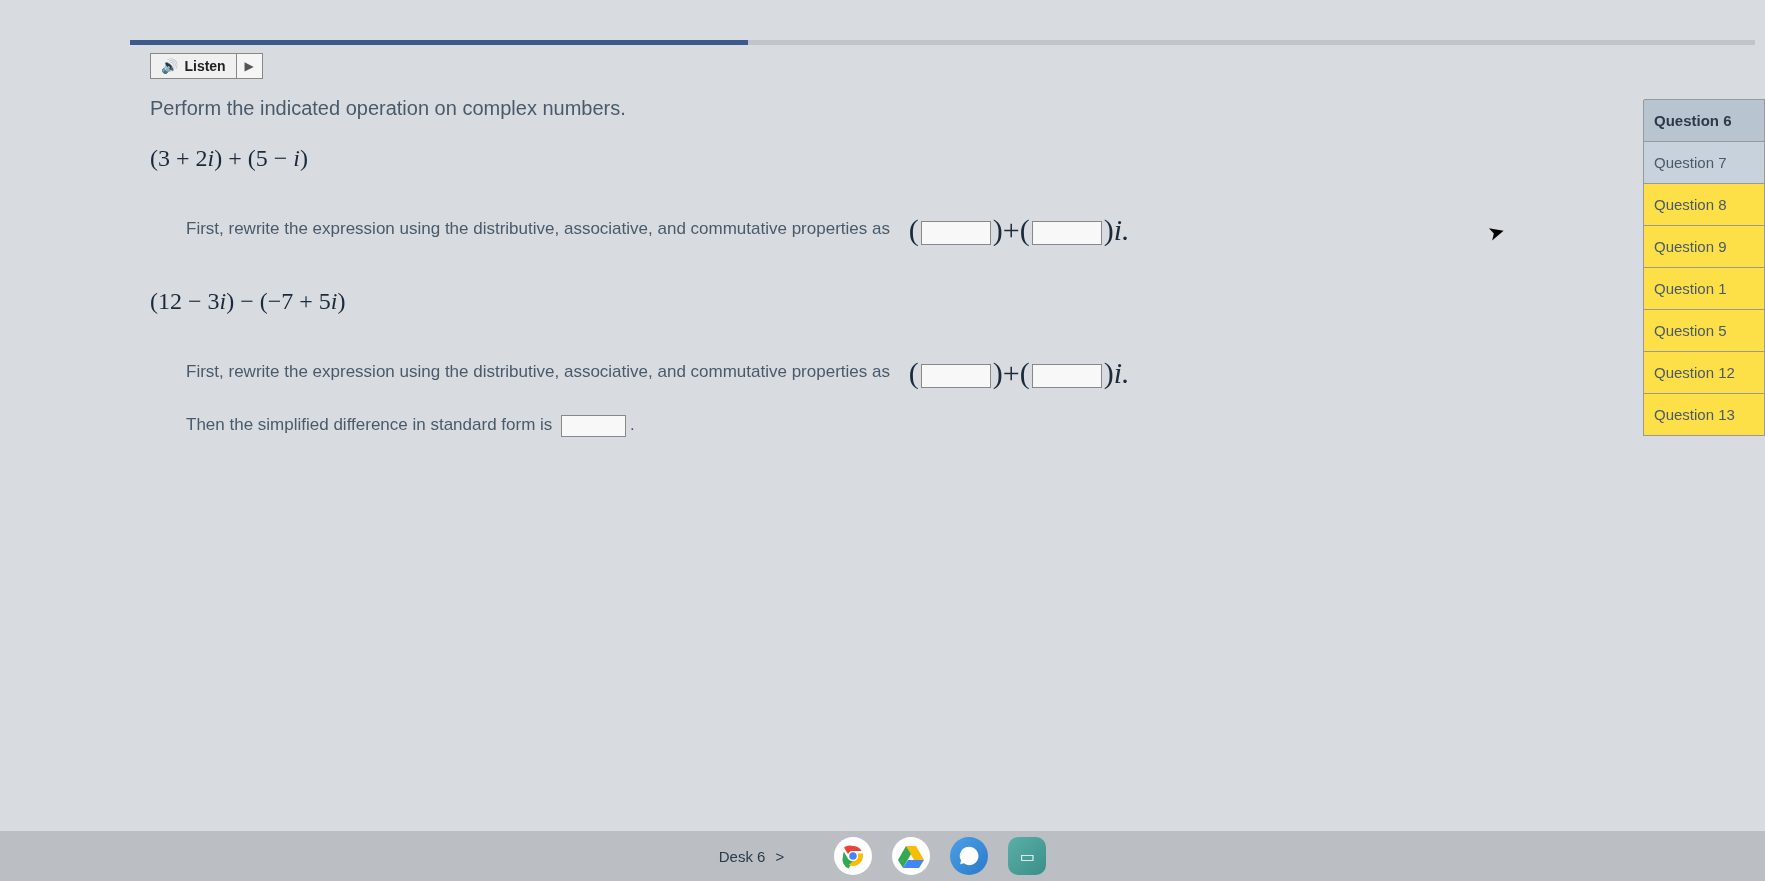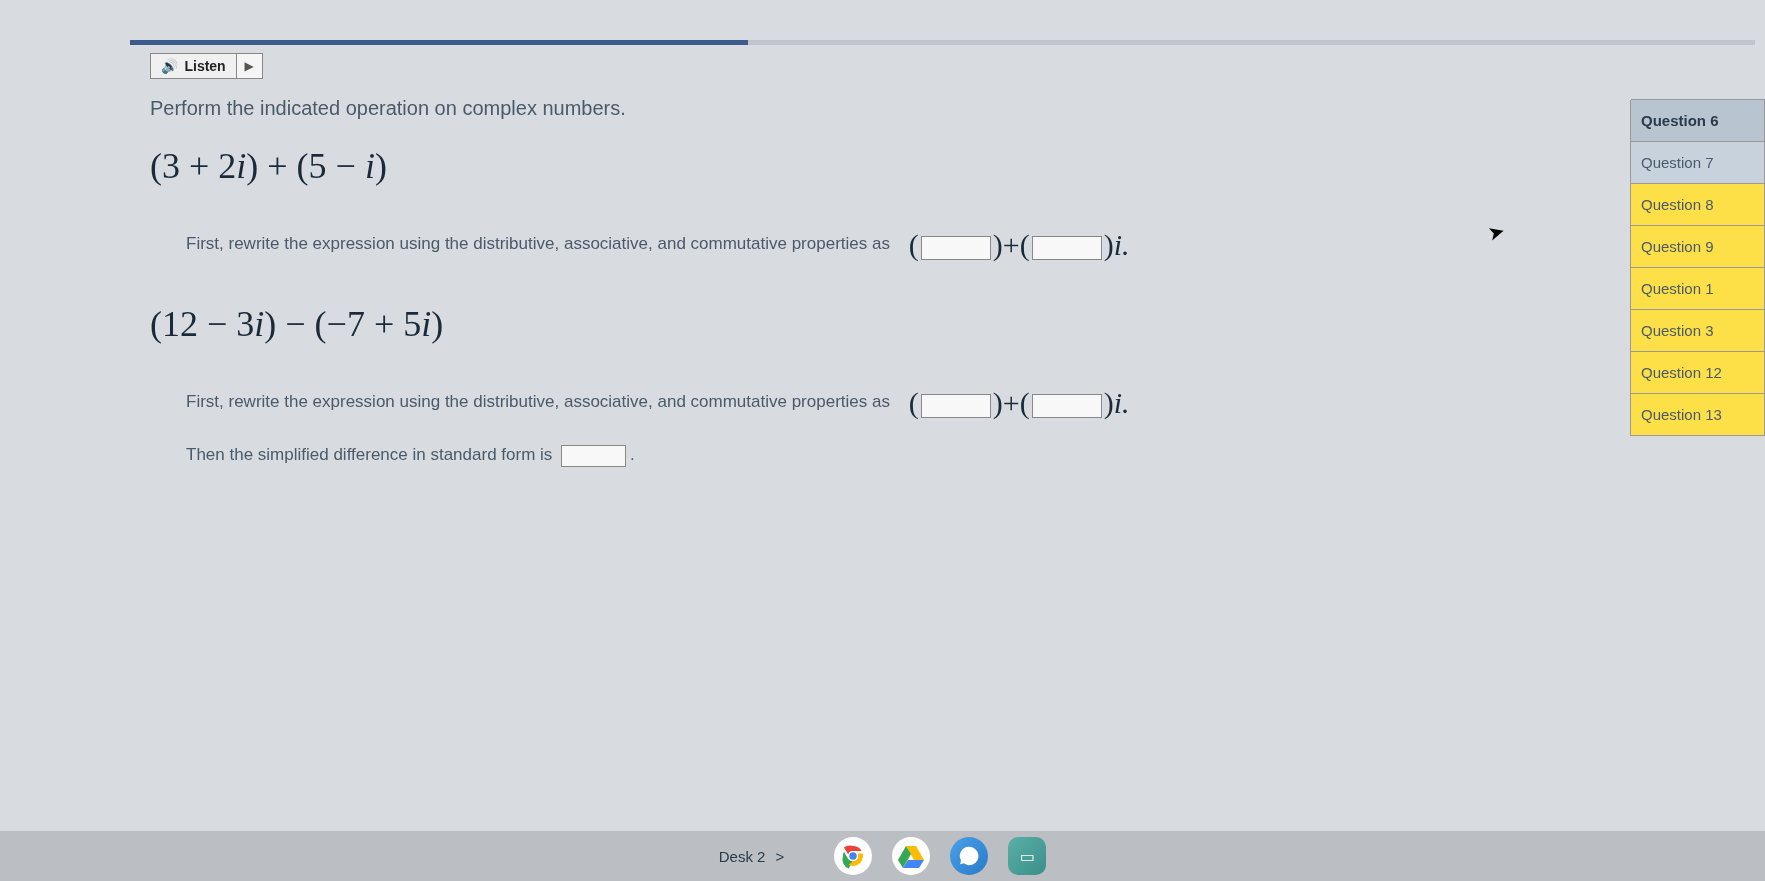--- a/index.html
+++ b/index.html
@@ -74,21 +74,21 @@
       padding: 0 20px;
       color: #3a4a5a;
     }
     .instruction {
       font-size: 20px;
       color: #4a5a6a;
       margin-bottom: 10px;
     }
     .math-expr {
       font-family: 'Times New Roman', serif;
-      font-size: 36px;
+      font-size: 24px;
       color: #1a2a3a;
       margin: 25px 0 25px 0;
       font-style: normal;
     }
     .math-expr .italic {
       font-style: italic;
     }
     .sub-block {
       margin-left: 36px;
       margin-bottom: 10px;
@@ -122,21 +122,21 @@
       height: 22px;
       border: 1px solid #888;
       background: #f8f8f8;
       vertical-align: middle;
       margin: 0 4px;
     }
     .question-nav {
       position: absolute;
       top: 100px;
       right: 0;
-      width: 135px;
+      width: 122px;
       border-left: 1px solid #999;
     }
     .question-nav-item {
       border: 1px solid #999;
       border-left: none;
       padding: 12px 10px;
       font-size: 15px;
       color: #4a5a6a;
       background: #fde047;
       cursor: pointer;
@@ -269,30 +269,30 @@
     </div>
   </div>
 </div>
 
 <div class="question-nav">
   <div class="question-nav-item current">Question 6</div>
   <div class="question-nav-item active">Question 7</div>
   <div class="question-nav-item">Question 8</div>
   <div class="question-nav-item">Question 9</div>
   <div class="question-nav-item">Question 1</div>
-  <div class="question-nav-item">Question 3</div>
+  <div class="question-nav-item">Question 5</div>
   <div class="question-nav-item">Question 12</div>
   <div class="question-nav-item">Question 13</div>
 </div>
 
 <div class="cursor-pointer">➤</div>
 
 <div class="taskbar">
   <div class="taskbar-desk">
-    <span>Desk 2</span>
+    <span>Desk 6</span>
     <span>&gt;</span>
   </div>
   <div class="taskbar-icon chrome-icon">
     <svg class="chrome-svg" viewBox="0 0 48 48">
       <circle cx="24" cy="24" r="22" fill="#fff"></circle>
       <path d="M24 8a16 16 0 0 1 13.86 8H24a8 8 0 0 0-7.6 5.5L9.5 10.5A16 16 0 0 1 24 8z" fill="#EA4335"></path>
       <path d="M8 24a16 16 0 0 1 1.5-6.8l7 12.1A8 8 0 0 0 24 32l-6.9 12A16 16 0 0 1 8 24z" fill="#34A853"></path>
       <path d="M40 24a16 16 0 0 1-22.9 14.4L24 32a8 8 0 0 0 6.93-12H40z" fill="#FBBC05"></path>
       <circle cx="24" cy="24" r="7" fill="#4285F4"></circle>
       <circle cx="24" cy="24" r="7" fill="none" stroke="#fff" stroke-width="2"></circle>

